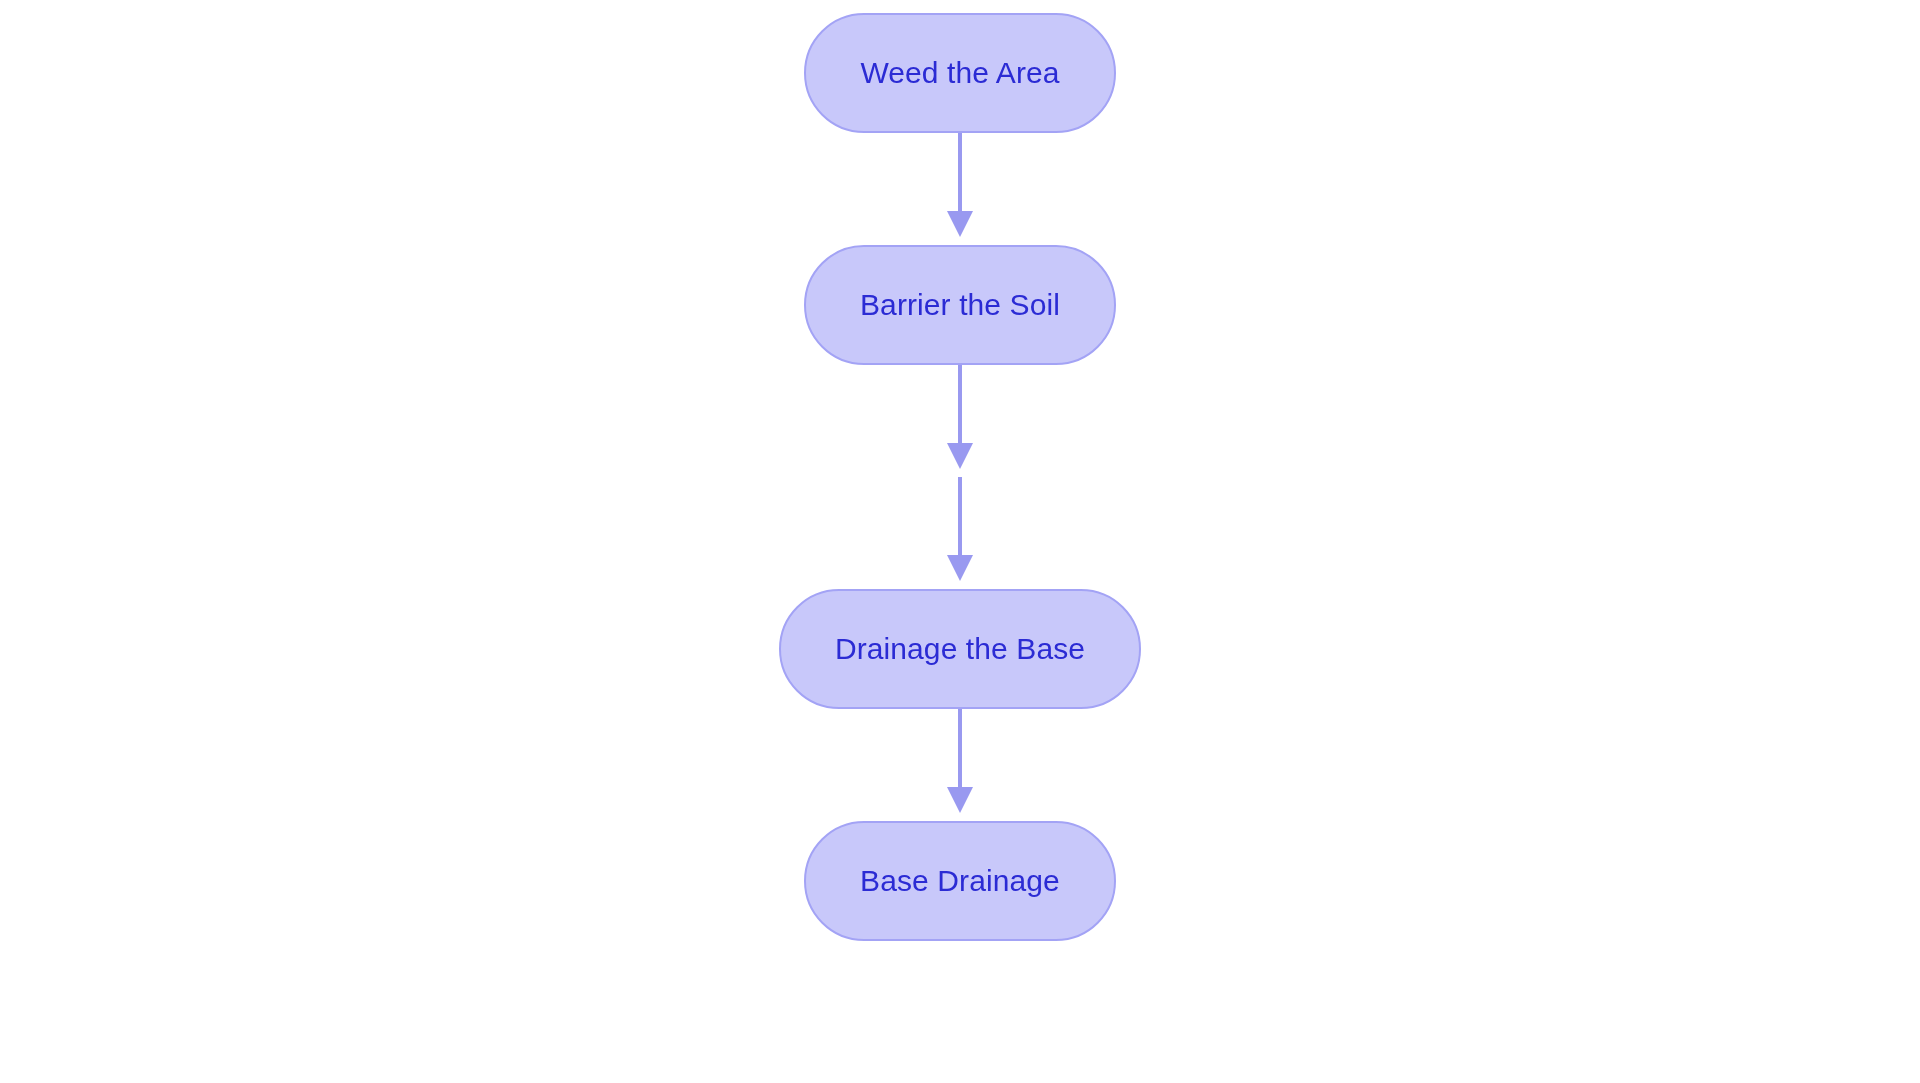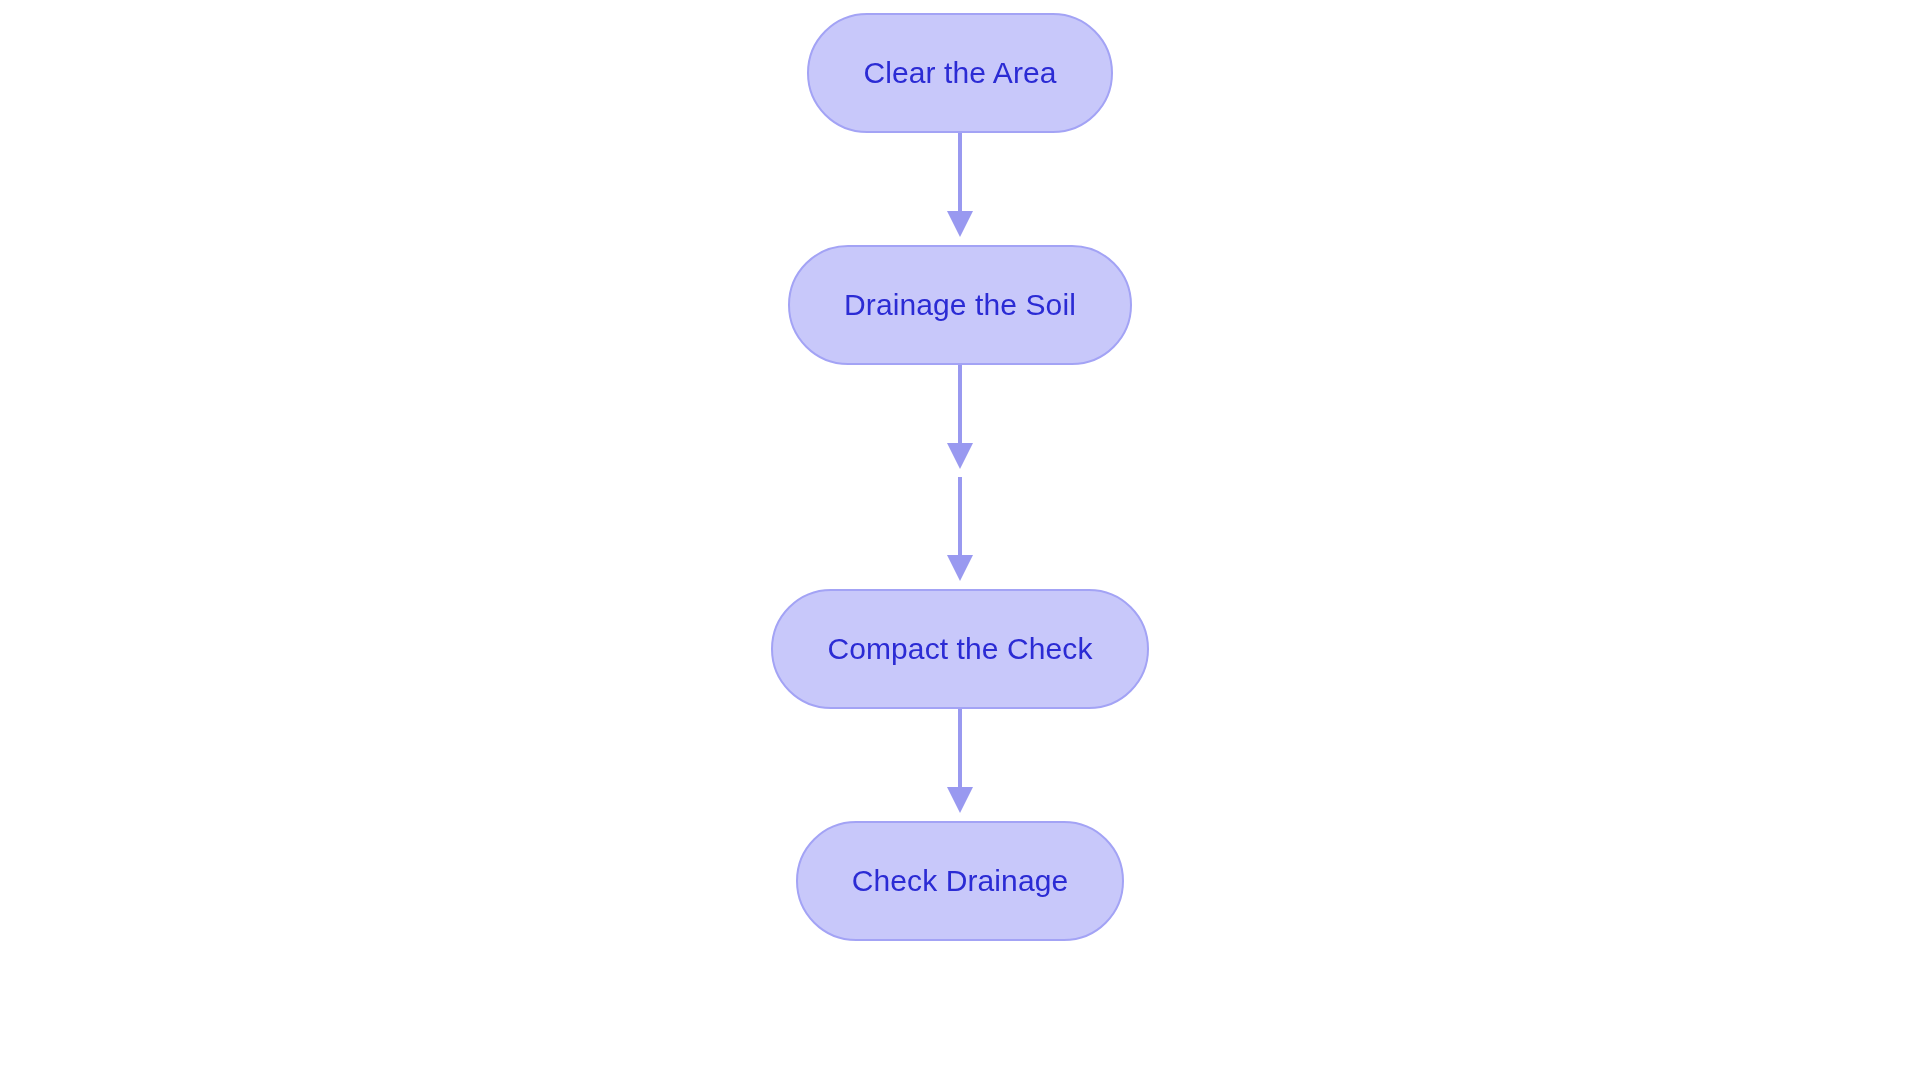--- a/index.html
+++ b/index.html
@@ -68,50 +68,50 @@
     flex: 0 0 auto;
   }
 </style>
 </head>
 <body>
 
 <div id="flow-canvas">
   <div class="flow-column">
 
     <div class="node">
-      <span class="node-label">Clear the Area</span>
+      <span class="node-label">Weed the Area</span>
     </div>
 
     <svg class="connector" viewBox="0 0 40 112" xmlns="http://www.w3.org/2000/svg">
       <line x1="20" y1="0" x2="20" y2="86" stroke="#9999f0" stroke-width="4"></line>
       <polygon points="20,104 7,78 33,78" fill="#9999f0"></polygon>
     </svg>
 
     <div class="node">
-      <span class="node-label">Drainage the Soil</span>
+      <span class="node-label">Barrier the Soil</span>
     </div>
 
     <svg class="connector" viewBox="0 0 40 112" xmlns="http://www.w3.org/2000/svg">
       <line x1="20" y1="0" x2="20" y2="86" stroke="#9999f0" stroke-width="4"></line>
       <polygon points="20,104 7,78 33,78" fill="#9999f0"></polygon>
     </svg>
 
 
     <svg class="connector" viewBox="0 0 40 112" xmlns="http://www.w3.org/2000/svg">
       <line x1="20" y1="0" x2="20" y2="86" stroke="#9999f0" stroke-width="4"></line>
       <polygon points="20,104 7,78 33,78" fill="#9999f0"></polygon>
     </svg>
 
     <div class="node">
-      <span class="node-label">Compact the Check</span>
+      <span class="node-label">Drainage the Base</span>
     </div>
 
     <svg class="connector" viewBox="0 0 40 112" xmlns="http://www.w3.org/2000/svg">
       <line x1="20" y1="0" x2="20" y2="86" stroke="#9999f0" stroke-width="4"></line>
       <polygon points="20,104 7,78 33,78" fill="#9999f0"></polygon>
     </svg>
 
     <div class="node">
-      <span class="node-label">Check Drainage</span>
+      <span class="node-label">Base Drainage</span>
     </div>
 
   </div>
 </div>
 
 </body></html>

